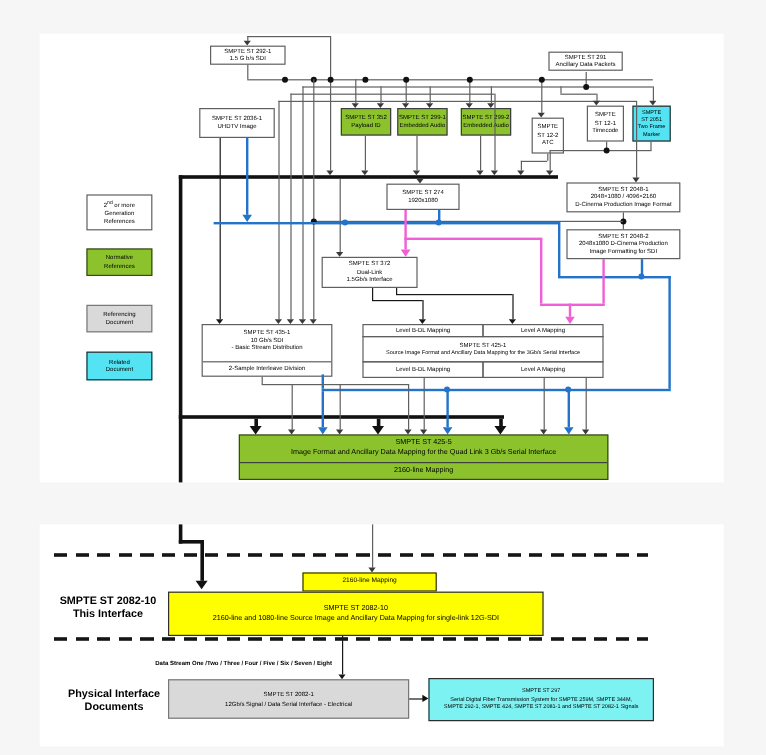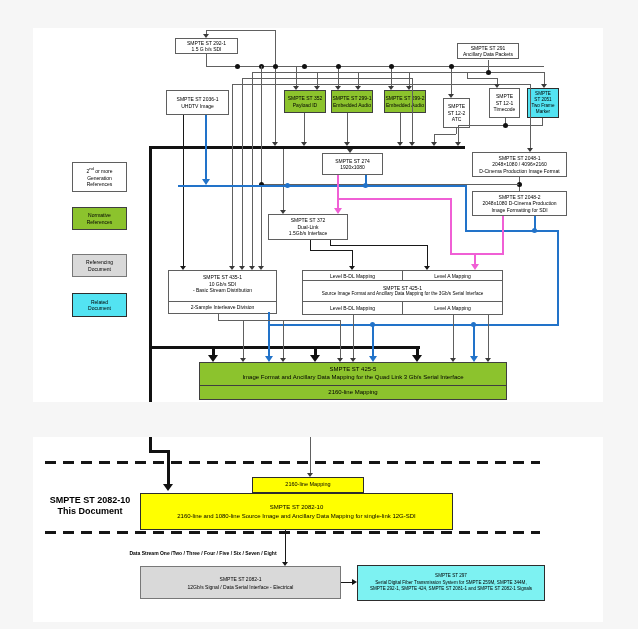--- a/index.html
+++ b/index.html
@@ -313,33 +313,37 @@
 
   <div class="bx yellow" style="left:219px;top:40px;width:112px;height:16px;font-size:5.5px">
     <div>2160-line Mapping</div>
   </div>
   <div class="bx yellow" style="left:107px;top:56px;width:313px;height:37px;font-size:6px;line-height:1.5">
     <div>SMPTE ST 2082-10</div>
     <div>2160-line and 1080-line Source Image and Ancillary Data Mapping for single-link 12G-SDI</div>
   </div>
   <div class="lbl" style="left:8px;top:58px;width:98px;font-size:9px">
     <div>SMPTE ST 2082-10</div>
-    <div>This Document</div>
+    <div>This Interface</div>
   </div>
 
   <i class="ln k" style="left:252px;top:93px;width:1px;height:32px"></i>
     <i class="a ad" style="left:249px;top:125px;border-top-color:#181818"></i>
   <div class="lbl" style="left:85px;top:113px;width:170px;font-size:5px;font-weight:bold">
     <span>Data Stream One /Two / Three / Four / Five / Six / Seven / Eight</span>
   </div>
 
   <div class="bx grayb" style="left:107px;top:129px;width:201px;height:33px;line-height:1.6">
     <div>SMPTE ST 2082-1</div>
     <div>12Gb/s Signal / Data Serial Interface - Electrical</div>
   </div>
   <i class="ln k" style="left:308px;top:145px;width:13px;height:1px"></i>
     <i class="a ar" style="left:319px;top:142px"></i>
   <div class="bx cyan2 tiny" style="left:324px;top:128px;width:188px;height:36px;line-height:1.5">
     <div>SMPTE ST 297</div>
     <div>Serial Digital Fiber Transmission System for SMPTE 259M, SMPTE 344M,</div>
     <div>SMPTE 292-1, SMPTE 424, SMPTE ST 2081-1 and SMPTE ST 2082-1 Signals</div>
   </div>
+  <div class="lbl" style="left:12px;top:136px;width:100px;font-size:9px">
+    <div>Physical Interface</div>
+    <div>Documents</div>
+  </div>
 </div>
 
 </body></html>

